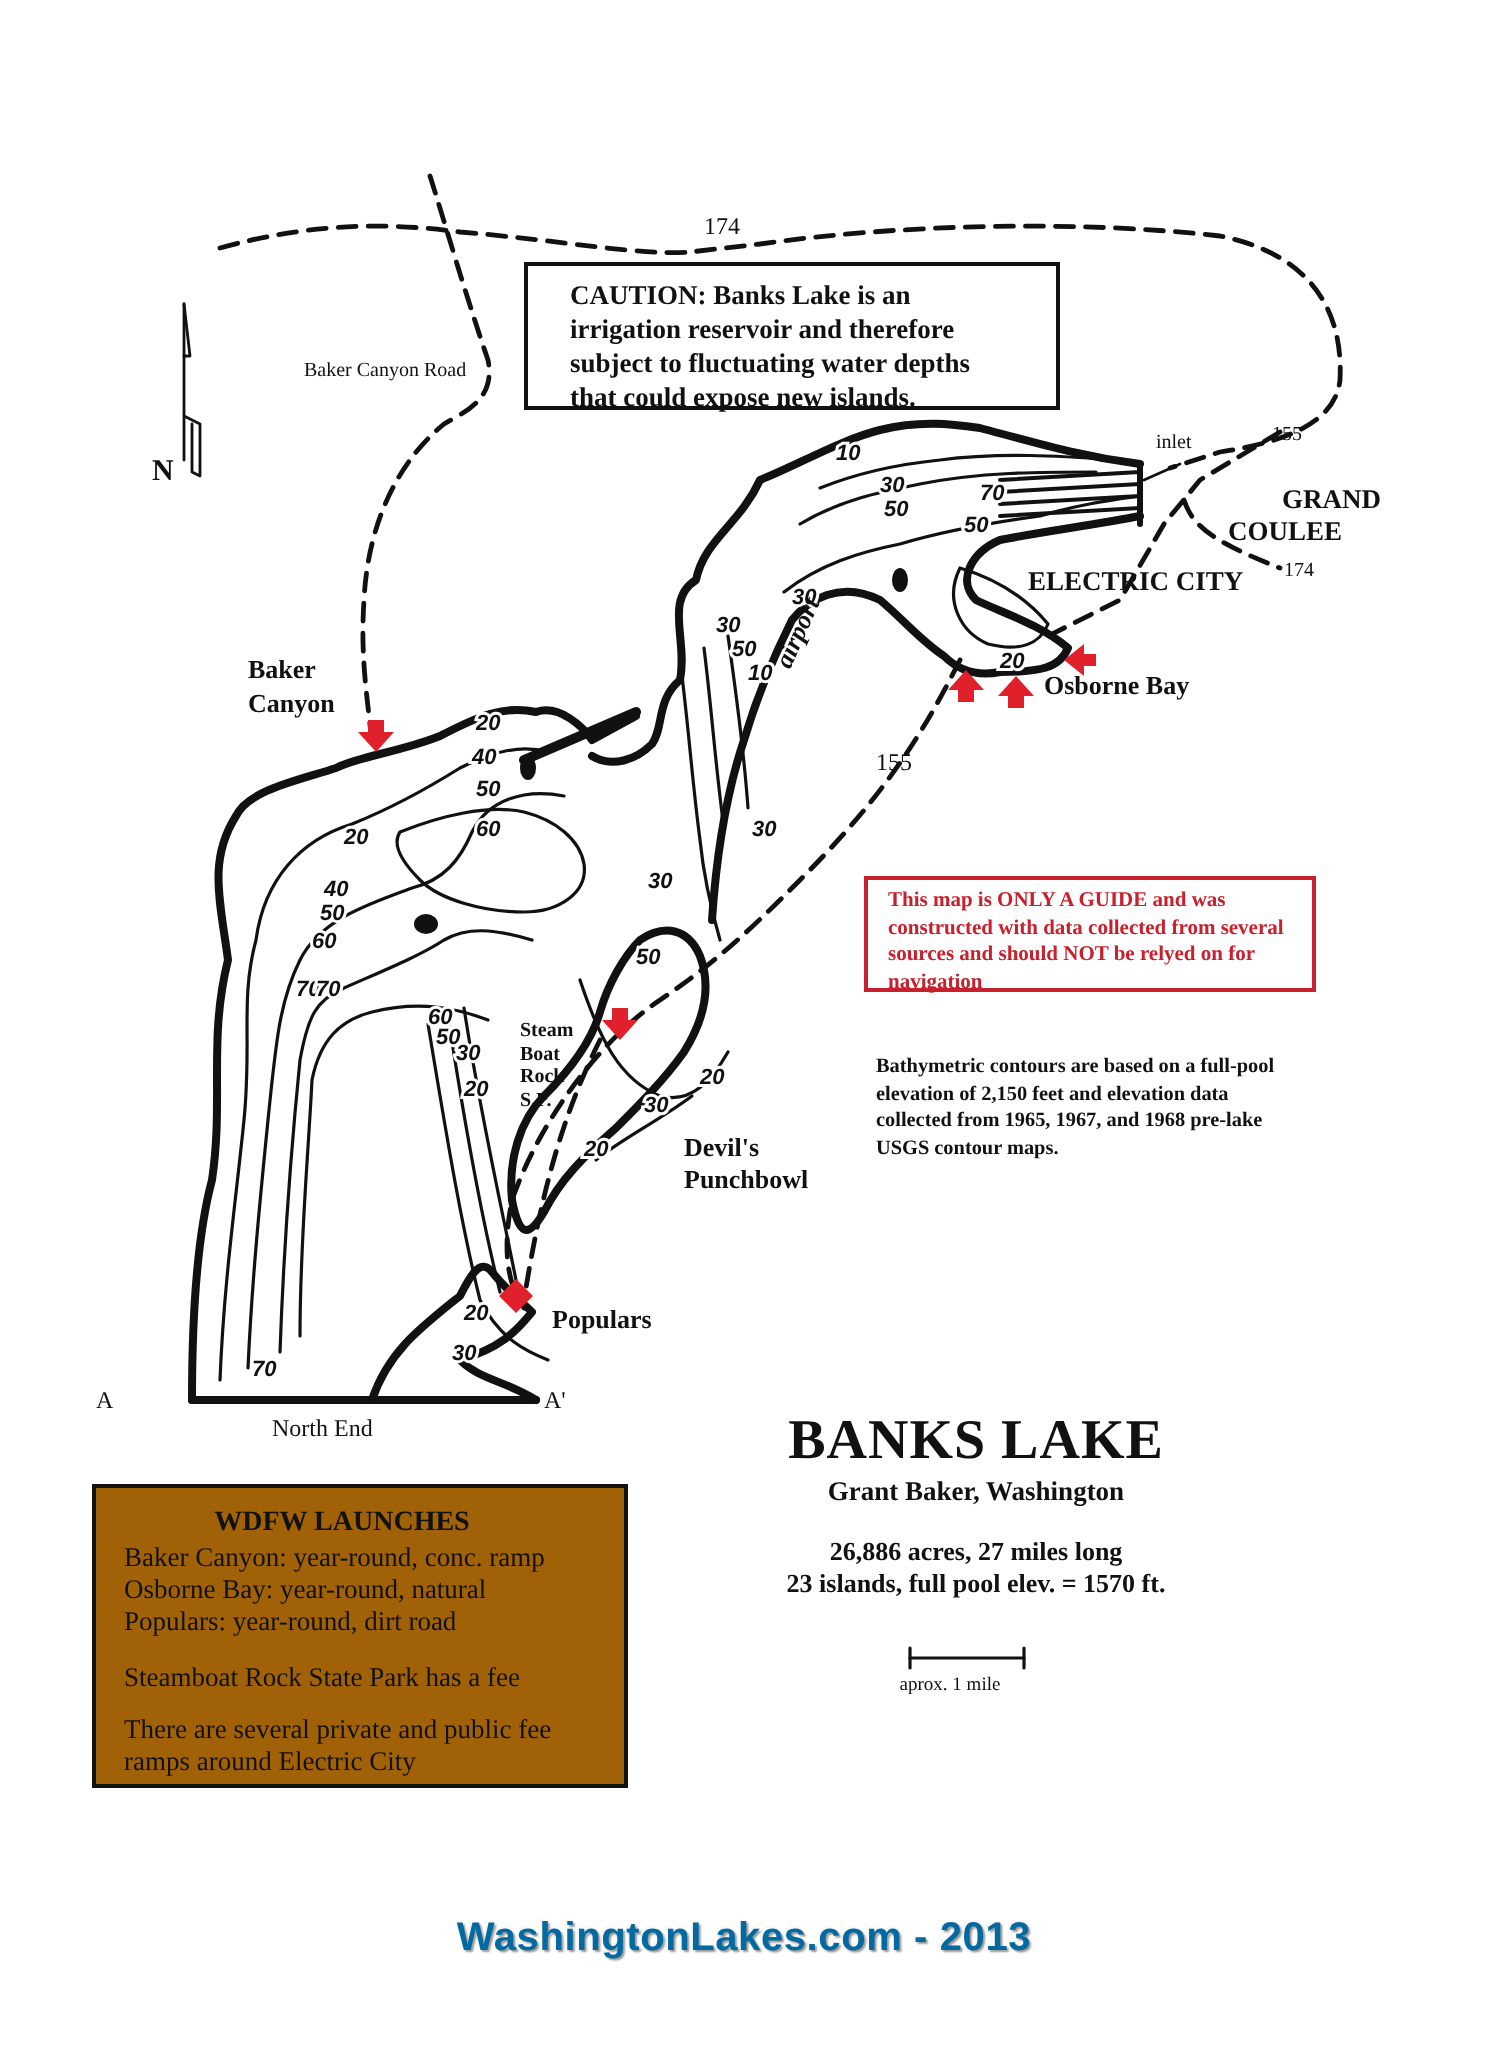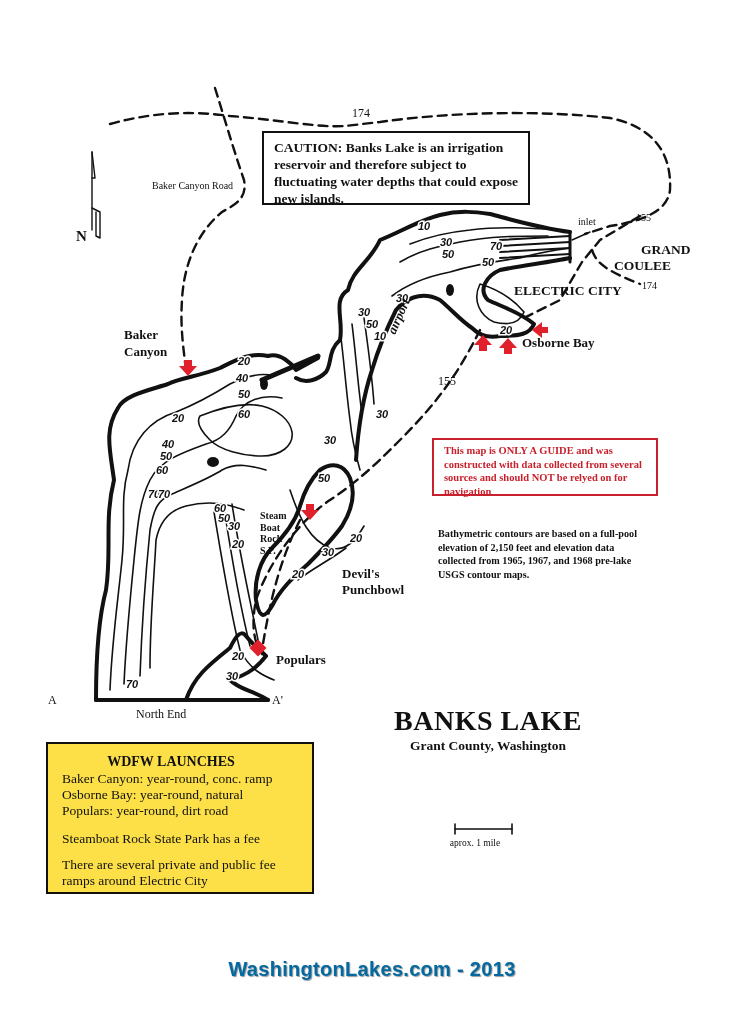--- a/index.html
+++ b/index.html
@@ -1,22 +1,22 @@
 <!DOCTYPE html>
 <html><head>
 <meta charset="utf-8">
 <style>
   html, body { margin:0; padding:0; background:#ffffff; }
   body { width:744px; height:1024px; position:relative; overflow:hidden; font-family:"Liberation Serif", serif; color:#111; }
   .abs { position:absolute; }
   svg.map { position:absolute; left:0; top:0; width:744px; height:1024px; }
-  .caution-box { left:262px; top:131px; width:268px; height:74px; border:2px solid #111; box-sizing:border-box; padding:6px 10px; font-weight:bold; font-size:13.5px; line-height:17px; background:#fff; }
+  .caution-box { left:262px; top:131px; width:268px; height:74px; border:2px solid #111; box-sizing:border-box; padding:6px 21px; font-weight:bold; font-size:13.5px; line-height:17px; background:#fff; }
   .guide-box { left:432px; top:438px; width:226px; height:58px; border:2px solid #c8202c; box-sizing:border-box; padding:4px 10px; color:#c8202c; font-weight:bold; font-size:10.5px; line-height:13.5px; background:#fff; }
   .bathy { left:438px; top:527px; width:200px; font-weight:bold; font-size:10.2px; line-height:13.5px; }
-  .launch-box { left:46px; top:742px; width:268px; height:152px; border:2px solid #111; box-sizing:border-box; padding:10px 12px 6px 14px; font-size:13.5px; line-height:16px; background:#fde047; }
+  .launch-box { left:46px; top:742px; width:268px; height:152px; border:2px solid #111; box-sizing:border-box; padding:10px 12px 6px 14px; font-size:13.5px; line-height:16px; background:#a16207; }
   .launch-title { font-weight:bold; font-size:14px; text-align:center; margin-left:-20px; margin-bottom:1px; }
   .launch-line { white-space:nowrap; }
   .gap { height:12px; }
   .gap2 { height:10px; }
   .title-block { left:380px; top:706px; width:216px; text-align:center; }
   .lake-title { font-weight:bold; font-size:28px; letter-spacing:0.5px; line-height:30px; }
   .lake-sub { font-weight:bold; font-size:13.5px; line-height:16px; margin-top:2px; }
   .lake-stats { font-weight:bold; font-size:13px; line-height:16px; margin-top:14px; }
   .scale-label { left:440px; top:838px; width:70px; text-align:center; font-size:9.5px; }
   .place { font-weight:bold; font-size:13px; line-height:15px; }
@@ -187,17 +187,21 @@
   <div class="launch-line">Populars: year-round, dirt road</div>
   <div class="gap"></div>
   <div class="launch-line">Steamboat Rock State Park has a fee</div>
   <div class="gap2"></div>
   <div class="launch-line">There are several private and public fee</div>
   <div class="launch-line">ramps around Electric City</div>
 </div>
 
 <div class="abs title-block">
   <div class="lake-title">BANKS LAKE</div>
-  <div class="lake-sub">Grant County, Washington</div>
+  <div class="lake-sub">Grant Baker, Washington</div>
+  <div class="lake-stats">
+    <div>26,886 acres, 27 miles long</div>
+    <div>23 islands, full pool elev. = 1570 ft.</div>
+  </div>
 </div>
 <div class="abs scale-label">aprox. 1 mile</div>
 
 <div class="abs watermark">WashingtonLakes.com - 2013</div>
 
 </body></html>

